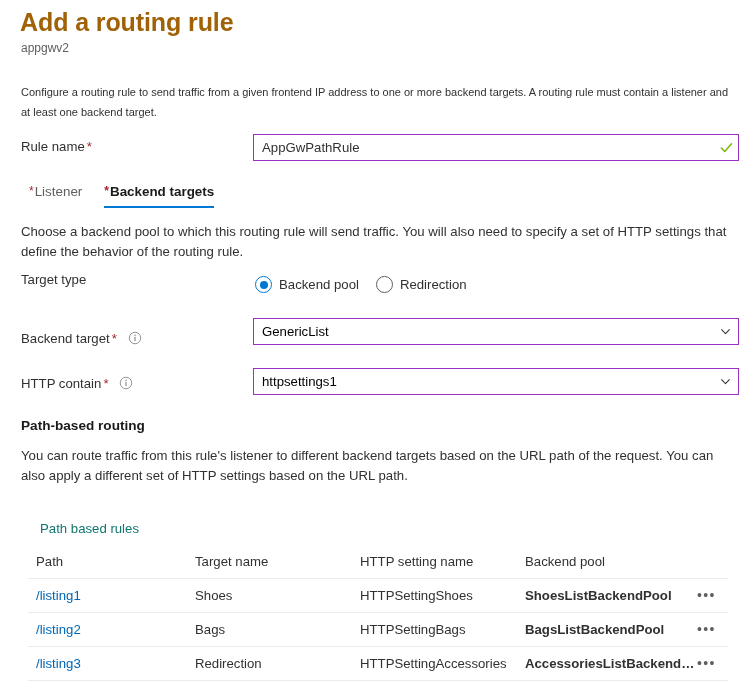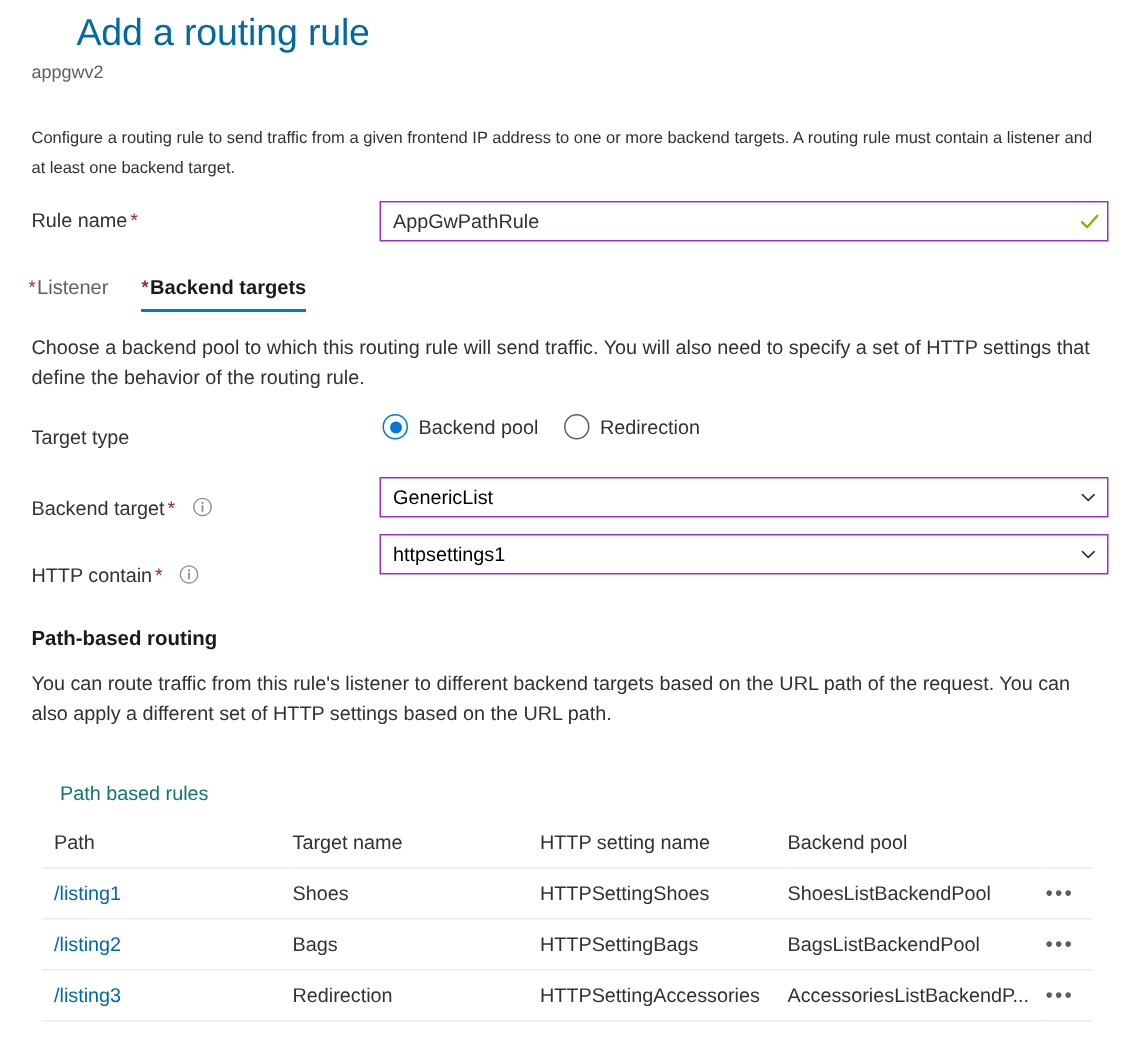--- a/index.html
+++ b/index.html
@@ -16,24 +16,23 @@
     -webkit-font-smoothing: antialiased;
   }
 
   .page { position: relative; width: 753px; height: 697px; overflow: hidden; }
 
   
   .title {
     position: absolute;
     left: 20px; top: 8px;
     font-size: 25px;
-    font-weight: 400;
-    color: #0369a1;
+    font-weight: 700;
+    color: #a16207;
     letter-spacing: -0.1px;
-    margin-left: 31px;
   }
   .subtitle {
     position: absolute;
     left: 21px; top: 41px;
     font-size: 12px;
     color: #605e5c;
   }
 
   
   .intro {
@@ -84,21 +83,21 @@
     flex: 0 0 auto;
     width: 24px;
     display: flex;
     align-items: center;
     justify-content: center;
   }
 
   
   .tabs {
     position: absolute;
-    left: 19px; top: 184px;
+    left: 29px; top: 184px;
     display: flex;
     align-items: center;
     gap: 22px;
   }
   .tab {
     position: relative;
     padding-bottom: 9px;
     font-size: 13.4px;
     color: #605e5c;
     cursor: pointer;
@@ -129,21 +128,21 @@
     left: 21px; top: 222px;
     width: 710px;
     font-size: 13.2px;
     line-height: 20px;
     color: #323130;
   }
 
   
   .lbl-targettype {
     position: absolute;
-    left: 21px; top: 284px; text-align: right;
+    left: 21px; top: 272px; text-align: right;
   }
   .radio-group {
     position: absolute;
     left: 255px; top: 276px;
     display: flex;
     align-items: center;
     gap: 17px;
   }
   .radio-opt {
     display: flex;
@@ -189,21 +188,21 @@
     position: absolute;
     left: 253px;
     width: 486px; height: 27px;
     border: 1px solid #9b30c4;
     background: #fff;
     display: flex;
     align-items: center;
     cursor: pointer;
   }
   .sel-bt { top: 318px; }
-  .sel-hs { top: 356px; }
+  .sel-hs { top: 368px; }
   .sel-val {
     flex: 1 1 auto;
     padding: 0 8px;
     font-size: 13.2px;
     color: #000000;
     white-space: nowrap;
     overflow: hidden;
   }
   .sel-chev {
     flex: 0 0 auto;
@@ -277,20 +276,21 @@
     cursor: pointer;
     user-select: none;
     line-height: 10px;
     display: inline-block;
   }
   .cell-trunc {
     display: block;
     overflow: hidden;
     text-overflow: ellipsis;
     white-space: nowrap;
+    font-weight: bold;
   }
 </style>
 </head>
 <body>
 
 <div class="page">
 
   <div class="title">Add a routing rule</div>
   <div class="subtitle">appgwv2</div>
 

